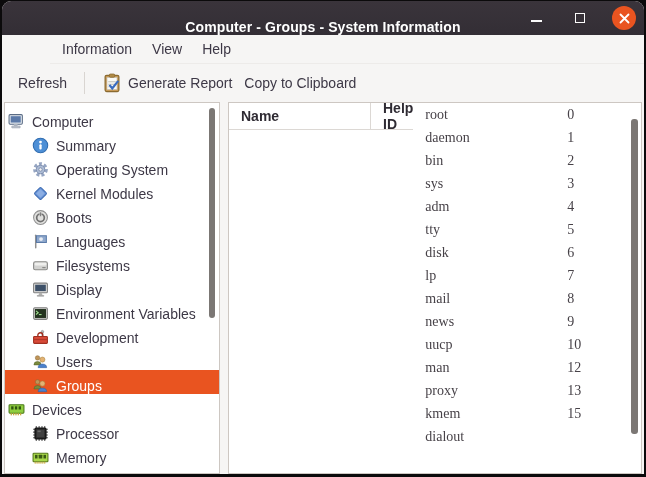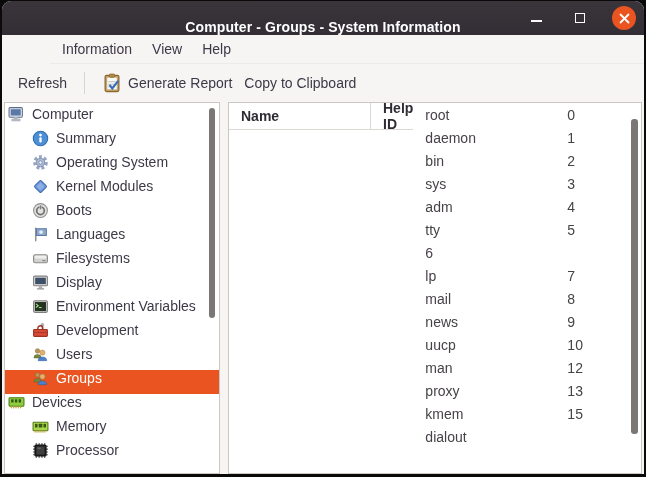--- a/index.html
+++ b/index.html
@@ -43,35 +43,35 @@
   .tb-icon svg{width:20px;height:20px;}
 
   
   .content{flex:1;display:flex;gap:8px;padding:0 2px;background:var(--chrome);min-height:0;}
   .panel{background:#ffffff;border:1px solid var(--panel-border);position:relative;overflow:hidden;}
   .sidebar{width:216px;flex:0 0 216px;}
   .table-panel{flex:1;display:flex;flex-direction:row;}
 
   
   .tree{padding-top:3px;}
-  .tree-row{height:24px;display:flex;align-items:flex-start;gap:7px;cursor:pointer;white-space:nowrap;}
+  .tree-row{height:24px;display:flex;align-items:flex-end;gap:7px;cursor:pointer;white-space:nowrap;}
   .tree-row.level0{padding-left:3px;}
   .tree-row.level1{padding-left:27px;}
   .tree-row .tlabel{font-size:14px;color:var(--text);}
   .tree-row.selected{background:var(--accent);}
   .tree-row.selected .tlabel{color:#ffffff;}
   .ticon{width:17px;height:17px;display:inline-flex;flex:0 0 17px;}
   .ticon svg{width:17px;height:17px;}
 
   
   .thead{height:27px;flex:0 0 27px;display:flex;border-bottom:1px solid #dcd8d4;background:#ffffff;}
   .th{font-size:14px;font-weight:bold;color:#2f2b33;display:flex;align-items:center;padding-left:12px;}
   .th.col-name{width:142px;flex:0 0 142px;border-right:1px solid #dcd8d4;}
   .th.col-gid{flex:1;}
-  .tbody{flex:1;overflow:hidden;}
+  .tbody{flex:1;overflow:hidden;font-family:Liberation Serif, serif;}
   .trow{height:23px;display:flex;align-items:center;cursor:default;}
   .td{font-size:14px;color:#474248;}
   .td.col-name{width:142px;flex:0 0 142px;padding-left:12px;}
   .td.col-gid{flex:1;padding-left:12px;}
 
   
   .vscroll-thumb{position:absolute;width:6px;border-radius:3px;background:#7b7774;}
   .sidebar .vscroll-thumb{right:4px;top:5px;height:210px;}
   .table-panel .vscroll-thumb{right:3px;top:16px;height:315px;width:7px;}
 </style>
@@ -274,51 +274,51 @@
                     <rect x="9.1" y="11.5" width="1.2" height="2"></rect>
                     <rect x="11.3" y="11.5" width="1.2" height="2"></rect>
                   </g>
                 </svg>
               </span>
               <span class="tlabel">Devices</span>
             </div>
             <div class="tree-row level1">
               <span class="ticon">
                 <svg viewBox="0 0 16 16">
+                  <g stroke="#555" stroke-width="1">
+                    <path d="M4 1 v2 M6.7 1 v2 M9.4 1 v2 M12 1 v2 M4 13 v2 M6.7 13 v2 M9.4 13 v2 M12 13 v2 M1 4 h2 M1 6.7 h2 M1 9.4 h2 M1 12 h2 M13 4 h2 M13 6.7 h2 M13 9.4 h2 M13 12 h2"></path>
+                  </g>
+                  <rect x="2.8" y="2.8" width="10.4" height="10.4" rx="1" fill="#2a2a2a" stroke="#0a0a0a"></rect>
+                  <rect x="4.5" y="4.5" width="7" height="7" fill="#404040"></rect>
+                  <rect x="5.2" y="5.2" width="3" height="1.5" fill="#686868"></rect>
+                </svg>
+              </span>
+              <span class="tlabel">Processor</span>
+            </div>
+            <div class="tree-row level1">
+              <span class="ticon">
+                <svg viewBox="0 0 16 16">
                   <rect x="1" y="4" width="14" height="8" rx="0.8" fill="#a8d84a" stroke="#567a1a"></rect>
                   <g fill="#3a5a14">
                     <rect x="2.8" y="5.5" width="2.4" height="3.4"></rect>
                     <rect x="6.3" y="5.5" width="3.4" height="3.4" rx="0.3"></rect>
                     <rect x="10.8" y="5.5" width="2.4" height="3.4"></rect>
                   </g>
                   <g fill="#caa93a">
                     <rect x="2.5" y="12" width="1" height="1.8"></rect>
                     <rect x="4.3" y="12" width="1" height="1.8"></rect>
                     <rect x="6.1" y="12" width="1" height="1.8"></rect>
                     <rect x="7.9" y="12" width="1" height="1.8"></rect>
                     <rect x="9.7" y="12" width="1" height="1.8"></rect>
                     <rect x="11.5" y="12" width="1" height="1.8"></rect>
                   </g>
                 </svg>
               </span>
               <span class="tlabel">Memory</span>
             </div>
-            <div class="tree-row level1">
-              <span class="ticon">
-                <svg viewBox="0 0 16 16">
-                  <g stroke="#555" stroke-width="1">
-                    <path d="M4 1 v2 M6.7 1 v2 M9.4 1 v2 M12 1 v2 M4 13 v2 M6.7 13 v2 M9.4 13 v2 M12 13 v2 M1 4 h2 M1 6.7 h2 M1 9.4 h2 M1 12 h2 M13 4 h2 M13 6.7 h2 M13 9.4 h2 M13 12 h2"></path>
-                  </g>
-                  <rect x="2.8" y="2.8" width="10.4" height="10.4" rx="1" fill="#2a2a2a" stroke="#0a0a0a"></rect>
-                  <rect x="4.5" y="4.5" width="7" height="7" fill="#404040"></rect>
-                  <rect x="5.2" y="5.2" width="3" height="1.5" fill="#686868"></rect>
-                </svg>
-              </span>
-              <span class="tlabel">Processor</span>
-            </div>
           </div>
         <div class="vscroll-thumb"></div>
       </div>
 
       <div class="panel table-panel">
         <div class="thead">
           <div class="th col-name">Name</div>
           <div class="th col-gid">Help ID</div>
         </div>
         <div class="tbody" id="table-body">
@@ -340,20 +340,21 @@
             </div>
             <div class="trow">
               <div class="td col-name">adm</div>
               <div class="td col-gid">4</div>
             </div>
             <div class="trow">
               <div class="td col-name">tty</div>
               <div class="td col-gid">5</div>
             </div>
             <div class="trow">
+              <div class="td col-name">disk</div>
               <div class="td col-gid">6</div>
             </div>
             <div class="trow">
               <div class="td col-name">lp</div>
               <div class="td col-gid">7</div>
             </div>
             <div class="trow">
               <div class="td col-name">mail</div>
               <div class="td col-gid">8</div>
             </div>

